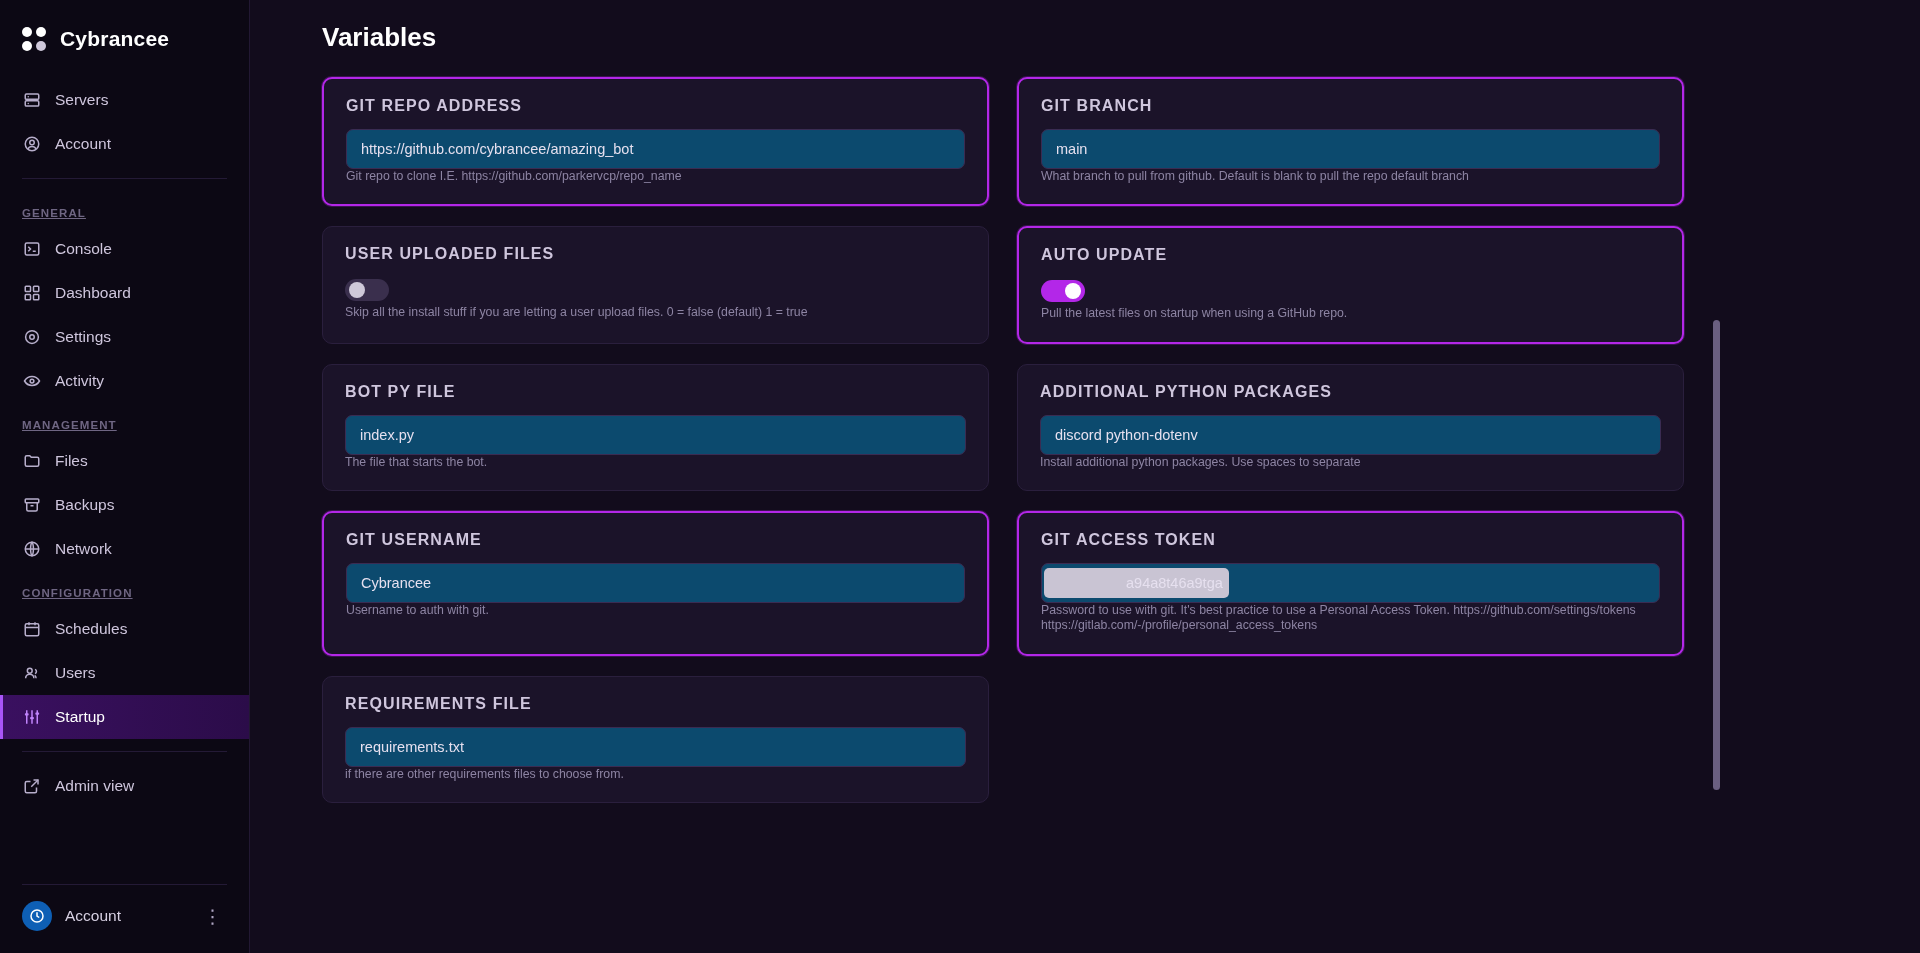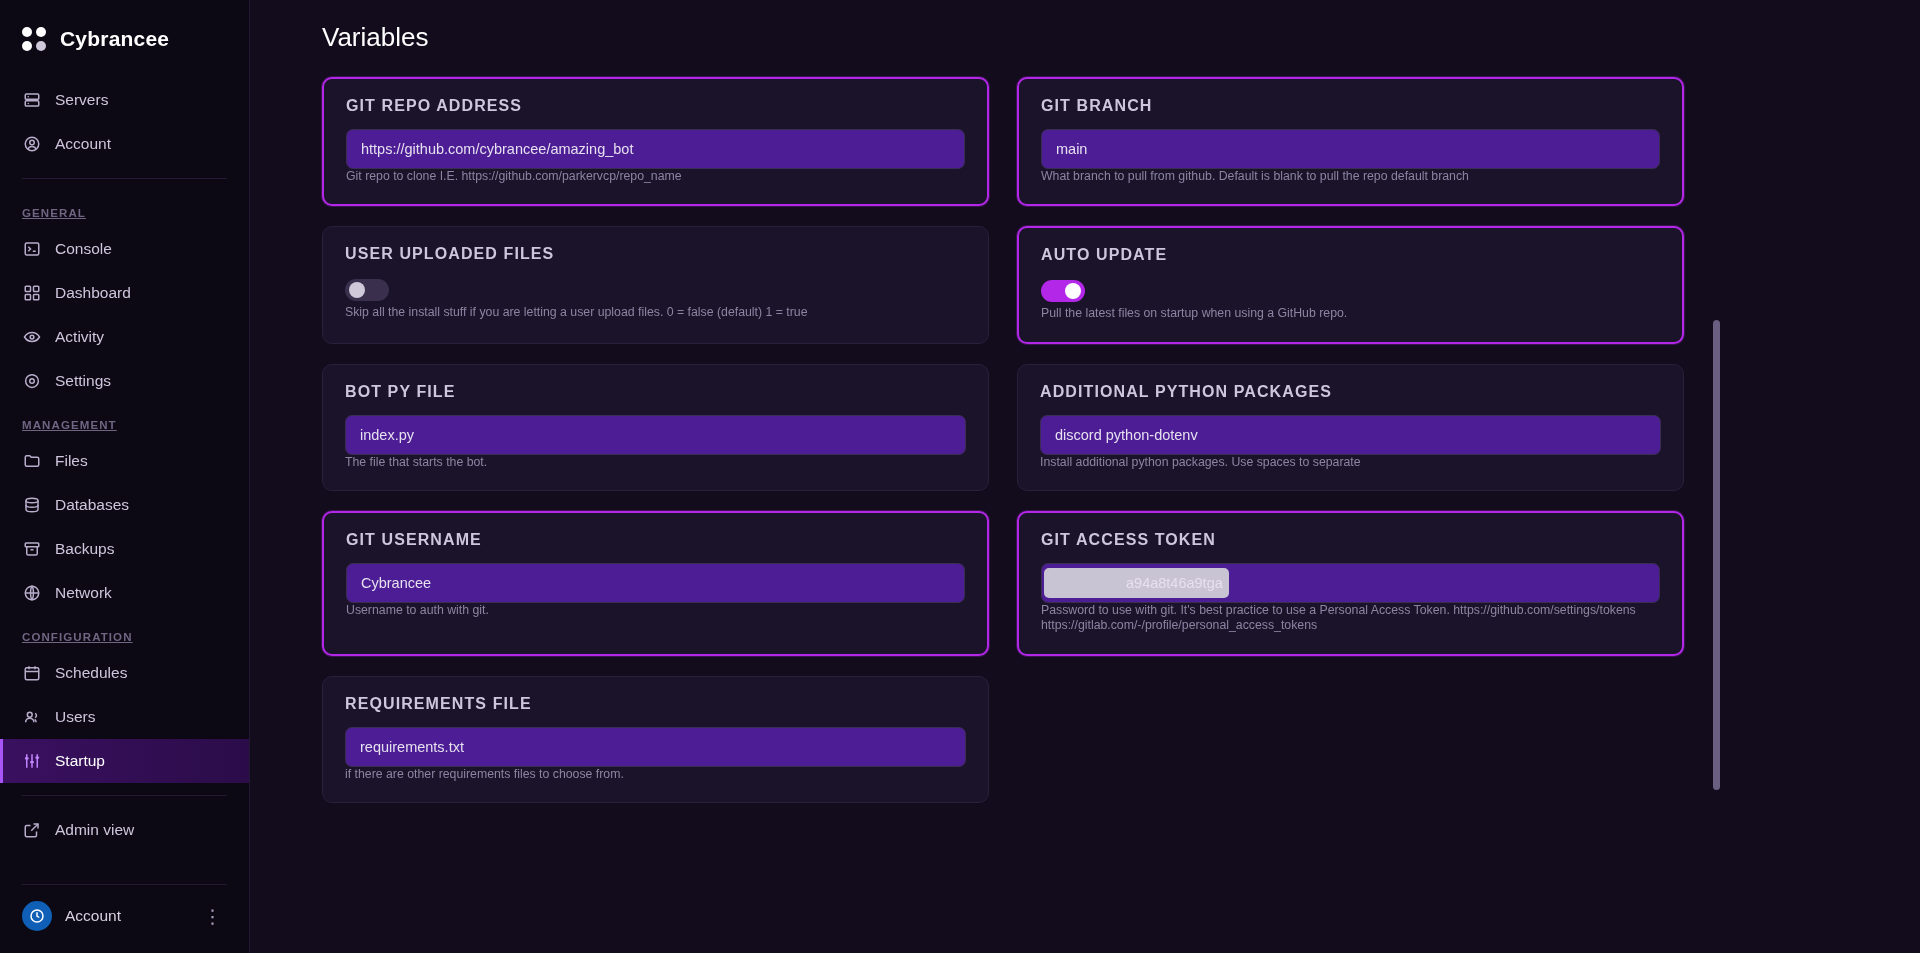--- a/index.html
+++ b/index.html
@@ -83,21 +83,21 @@
            line-height: 1; padding: 2px 4px; }
 
   
   .main {
     flex: 1; height: 953px; position: relative;
     overflow: hidden;
     background: #120c1c;
     padding: 0 44px 0 44px;
   }
   .page-title {
-    color: #ffffff; font-size: 26px; font-weight: normal;
+    color: #ffffff; font-size: 26px; font-weight: bold;
     padding: 22px 0 14px 28px;
   }
   .grid {
     display: grid;
     grid-template-columns: 1fr 1fr;
     gap: 0px 28px;
     padding-left: 28px;
   }
   .cellwrap { padding: 10px 0; }
   .card {
@@ -111,21 +111,21 @@
     border: 2px solid #b327e8;
     box-shadow: 0 0 0 1px rgba(179,39,232,.25);
   }
   .card-label {
     color: #cfc6dd; font-size: 16px; font-weight: bold;
     letter-spacing: 1.1px; text-transform: uppercase;
     margin-bottom: 14px;
   }
   .field {
     width: 100%; height: 40px;
-    background: #4c1d95;
+    background: #0c4a6e;
     border: 1px solid #3a2c52;
     border-radius: 7px;
     color: #e6e0ef; font-size: 14.5px;
     padding: 0 14px;
     font-family: "Liberation Sans", sans-serif;
     outline: none;
     display: flex; align-items: center;
   }
   .field.masked { position: relative; padding: 0; }
   .masked-bar {
@@ -223,54 +223,44 @@
               <rect x="14" y="3" width="7" height="7" rx="1"></rect>
             <rect x="3" y="14" width="7" height="7" rx="1"></rect>
               <rect x="14" y="14" width="7" height="7" rx="1"></rect>
           </svg>
         </span>
         <span>Dashboard</span>
       </div>
       <div class="nav-item">
         <span class="ic">
           <svg viewBox="0 0 24 24" fill="none" stroke="currentColor" stroke-width="2">
+            <circle cx="12" cy="12" r="3"></circle>
+              <circle cx="12" cy="12" r="8.5"></circle>
+          </svg>
+        </span>
+        <span>Settings</span>
+      </div>
+      <div class="nav-item">
+        <span class="ic">
+          <svg viewBox="0 0 24 24" fill="none" stroke="currentColor" stroke-width="2">
             <path d="M2 12s3.5-6 10-6 10 6 10 6-3.5 6-10 6-10-6-10-6z"></path>
               <circle cx="12" cy="12" r="2.5"></circle>
           </svg>
         </span>
         <span>Activity</span>
       </div>
-      <div class="nav-item">
-        <span class="ic">
-          <svg viewBox="0 0 24 24" fill="none" stroke="currentColor" stroke-width="2">
-            <circle cx="12" cy="12" r="3"></circle>
-              <circle cx="12" cy="12" r="8.5"></circle>
-          </svg>
-        </span>
-        <span>Settings</span>
-      </div>
 
       <div class="sec-label">MANAGEMENT</div>
       <div class="nav-item">
         <span class="ic">
           <svg viewBox="0 0 24 24" fill="none" stroke="currentColor" stroke-width="2">
             <path d="M3 7a2 2 0 0 1 2-2h4l2 2h8a2 2 0 0 1 2 2v8a2 2 0 0 1-2 2H5a2 2 0 0 1-2-2z"></path>
           </svg>
         </span>
         <span>Files</span>
-      </div>
-      <div class="nav-item">
-        <span class="ic">
-          <svg viewBox="0 0 24 24" fill="none" stroke="currentColor" stroke-width="2">
-            <ellipse cx="12" cy="6" rx="8" ry="3"></ellipse>
-              <path d="M4 6v12c0 1.7 3.6 3 8 3s8-1.3 8-3V6"></path>
-              <path d="M4 12c0 1.7 3.6 3 8 3s8-1.3 8-3"></path>
-          </svg>
-        </span>
-        <span>Databases</span>
       </div>
       <div class="nav-item">
         <span class="ic">
           <svg viewBox="0 0 24 24" fill="none" stroke="currentColor" stroke-width="2">
             <rect x="3" y="4" width="18" height="5" rx="1"></rect>
               <path d="M5 9v9a2 2 0 0 0 2 2h10a2 2 0 0 0 2-2V9"></path>
               <path d="M10 13h4"></path>
           </svg>
         </span>
         <span>Backups</span>

